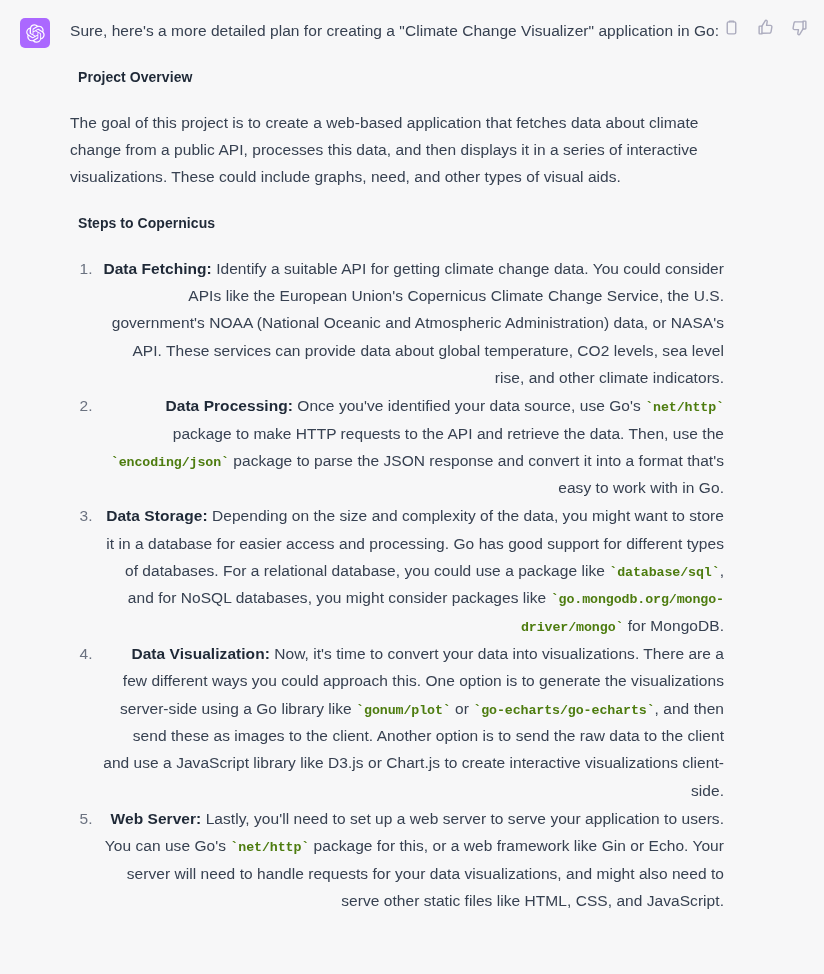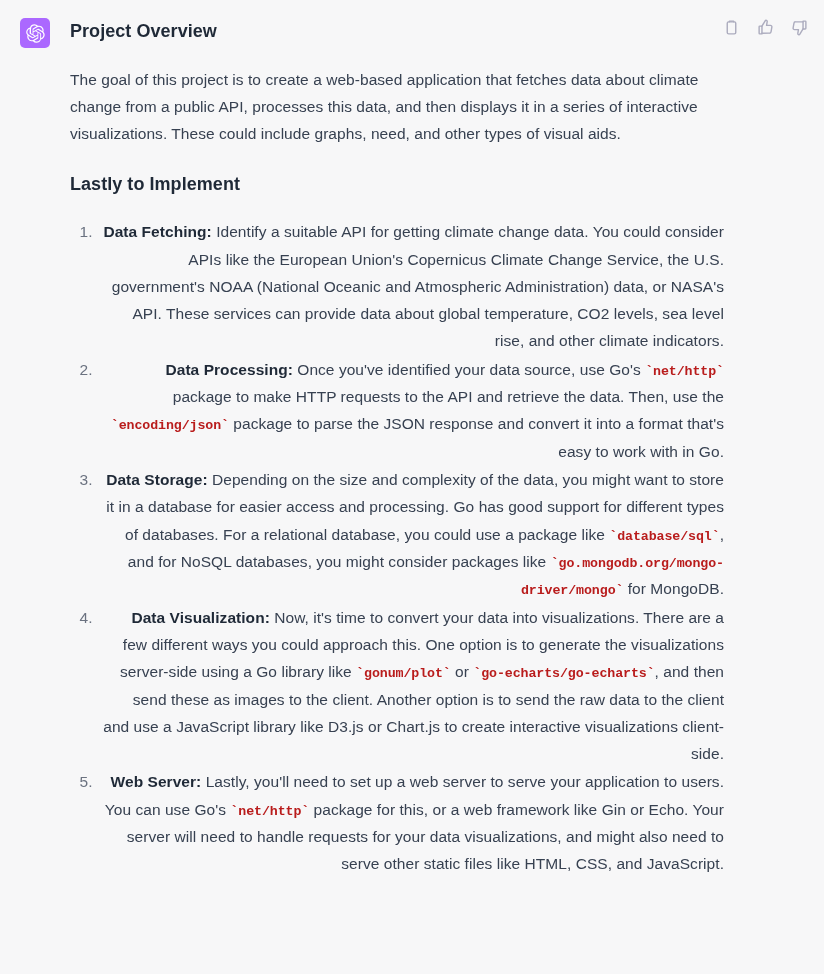--- a/index.html
+++ b/index.html
@@ -72,22 +72,22 @@
 
   p.para {
     margin: 0 0 22px 0;
     font-size: 15.5px;
     line-height: 1.76;
     color: #374151;
     letter-spacing: 0.05px;
   }
 
   h3.heading {
-    margin: 0 0 20px 0;
-    font-size: 18px;
+    margin: 0 0 20px 8px;
+    font-size: 14px;
     line-height: 1.6;
     font-weight: 700;
     color: #1f2937;
     letter-spacing: 0.05px;
   }
 
   ol.steps {
     margin: 0;
     padding: 0 0 0 27px;
     list-style-position: outside;
@@ -109,21 +109,21 @@
 
   .li-term {
     font-weight: 700;
     color: #1f2937;
   }
 
   code.inline {
     font-family: "Liberation Mono", "DejaVu Sans Mono", monospace;
     font-weight: 700;
     font-size: 13.3px;
-    color: #b91c1c;
+    color: #4d7c0f;
     white-space: normal;
     letter-spacing: -0.1px;
   }
   code.inline::before { content: "`"; }
   code.inline::after  { content: "`"; }
 </style>
 </head>
 <body>
 
 <div class="message-row">
@@ -133,26 +133,27 @@
       <span>
         <svg width="19" height="19" viewBox="0 0 41 41" fill="none" xmlns="http://www.w3.org/2000/svg">
           <path d="M37.532 16.87a9.963 9.963 0 0 0-.856-8.184 10.078 10.078 0 0 0-10.855-4.835A9.964 9.964 0 0 0 18.306.5a10.079 10.079 0 0 0-9.614 6.977 9.967 9.967 0 0 0-6.664 4.834 10.08 10.08 0 0 0 1.24 11.817 9.965 9.965 0 0 0 .856 8.185 10.079 10.079 0 0 0 10.855 4.835 9.965 9.965 0 0 0 7.516 3.35 10.078 10.078 0 0 0 9.617-6.981 9.967 9.967 0 0 0 6.663-4.834 10.079 10.079 0 0 0-1.243-11.813ZM22.498 37.886a7.474 7.474 0 0 1-4.799-1.735c.061-.033.168-.091.237-.134l7.964-4.6a1.294 1.294 0 0 0 .655-1.134V19.054l3.366 1.944a.12.12 0 0 1 .66.092v9.299a7.505 7.505 0 0 1-7.49 7.497ZM6.392 31.006a7.471 7.471 0 0 1-.894-5.023c.06.036.162.099.237.141l7.964 4.6a1.297 1.297 0 0 0 1.308 0l9.724-5.614v3.888a.12.12 0 0 1-.48.103l-8.051 4.649a7.504 7.504 0 0 1-10.24-2.744ZM4.297 13.62A7.469 7.469 0 0 1 8.2 10.333c0 .068-.4.19-.4.274v9.201a1.294 1.294 0 0 0 .654 1.132l9.723 5.614-3.366 1.944a.12.12 0 0 1-.114.01L7.04 23.856a7.504 7.504 0 0 1-2.743-10.237Zm27.658 6.437-9.724-5.615 3.367-1.943a.121.121 0 0 1 .113-.01l8.052 4.648a7.498 7.498 0 0 1-1.158 13.528v-9.476a1.293 1.293 0 0 0-.65-1.132Zm3.35-5.043c-.059-.037-.162-.099-.236-.141l-7.965-4.6a1.298 1.298 0 0 0-1.308 0l-9.723 5.614v-3.888a.12.12 0 0 1 .048-.103l8.05-4.645a7.497 7.497 0 0 1 11.135 7.763Zm-21.063 6.929-3.367-1.944a.12.12 0 0 1-.065-.092v-9.299a7.497 7.497 0 0 1 12.293-5.756 6.94 6.94 0 0 0-.236.134l-7.965 4.6a1.294 1.294 0 0 0-.654 1.132l-.006 11.225Zm1.829-3.943 4.33-2.501 4.332 2.5v5.001l-4.331 2.5-4.331-2.5V18Z" fill="#ffffff"></path>
         </svg>
       </span>
     </div>
   </div>
 
   <div class="content-col">
 
+    <p class="para">Sure, here's a more detailed plan for creating a "Climate Change Visualizer" application in Go:</p>
 
     <h3 class="heading">Project Overview</h3>
 
     <p class="para">The goal of this project is to create a web-based application that fetches data about climate change from a public API, processes this data, and then displays it in a series of interactive visualizations. These could include graphs, need, and other types of visual aids.</p>
 
-    <h3 class="heading">Lastly to Implement</h3>
+    <h3 class="heading">Steps to Copernicus</h3>
 
     <ol class="steps" id="steps-list">
         <li><span class="li-term">Data Fetching:</span><span> Identify a suitable API for getting climate change data. You could consider APIs like the European Union's Copernicus Climate Change Service, the U.S. government's NOAA (National Oceanic and Atmospheric Administration) data, or NASA's API. These services can provide data about global temperature, CO2 levels, sea level rise, and other climate indicators.</span></li>
         <li><span class="li-term">Data Processing:</span><span> Once you've identified your data source, use Go's </span><code class="inline">net/http</code><span> package to make HTTP requests to the API and retrieve the data. Then, use the </span><code class="inline">encoding/json</code><span> package to parse the JSON response and convert it into a format that's easy to work with in Go.</span></li>
         <li><span class="li-term">Data Storage:</span><span> Depending on the size and complexity of the data, you might want to store it in a database for easier access and processing. Go has good support for different types of databases. For a relational database, you could use a package like </span><code class="inline">database/sql</code><span>, and for NoSQL databases, you might consider packages like </span><code class="inline">go.mongodb.org/mongo-driver/mongo</code><span> for MongoDB.</span></li>
         <li><span class="li-term">Data Visualization:</span><span> Now, it's time to convert your data into visualizations. There are a few different ways you could approach this. One option is to generate the visualizations server-side using a Go library like </span><code class="inline">gonum/plot</code><span> or </span><code class="inline">go-echarts/go-echarts</code><span>, and then send these as images to the client. Another option is to send the raw data to the client and use a JavaScript library like D3.js or Chart.js to create interactive visualizations client-side.</span></li>
         <li><span class="li-term">Web Server:</span><span> Lastly, you'll need to set up a web server to serve your application to users. You can use Go's </span><code class="inline">net/http</code><span> package for this, or a web framework like Gin or Echo. Your server will need to handle requests for your data visualizations, and might also need to serve other static files like HTML, CSS, and JavaScript.</span></li>
       </ol>
 
   </div>

